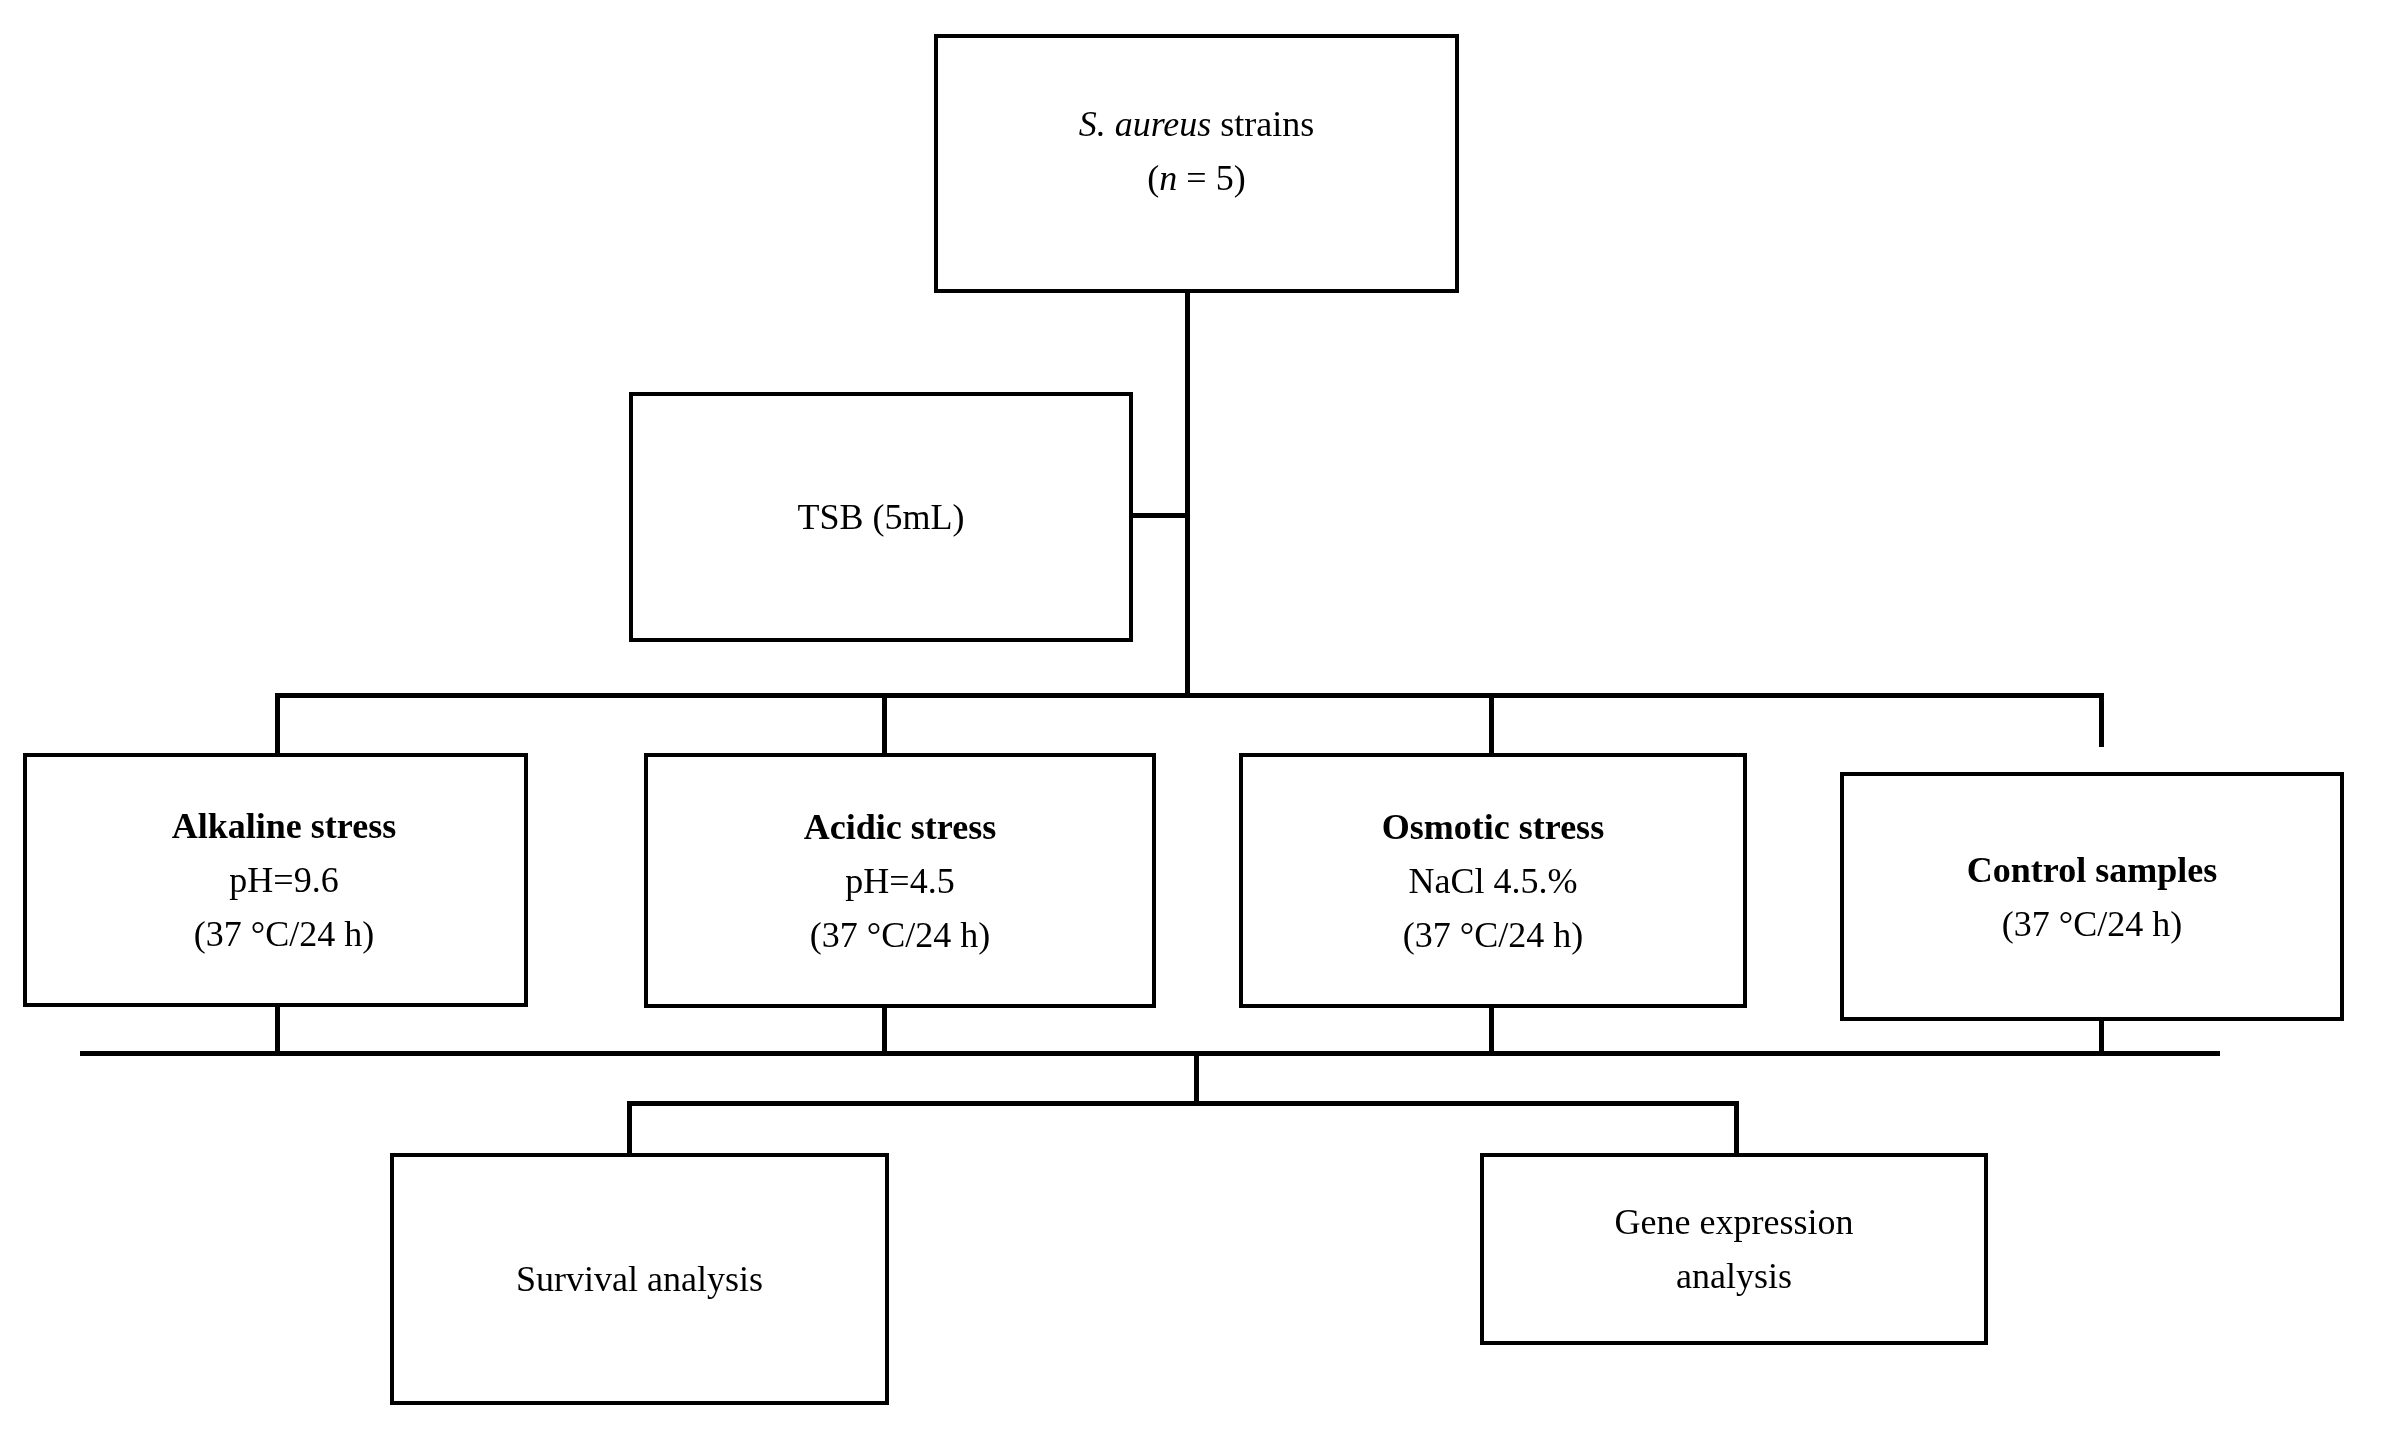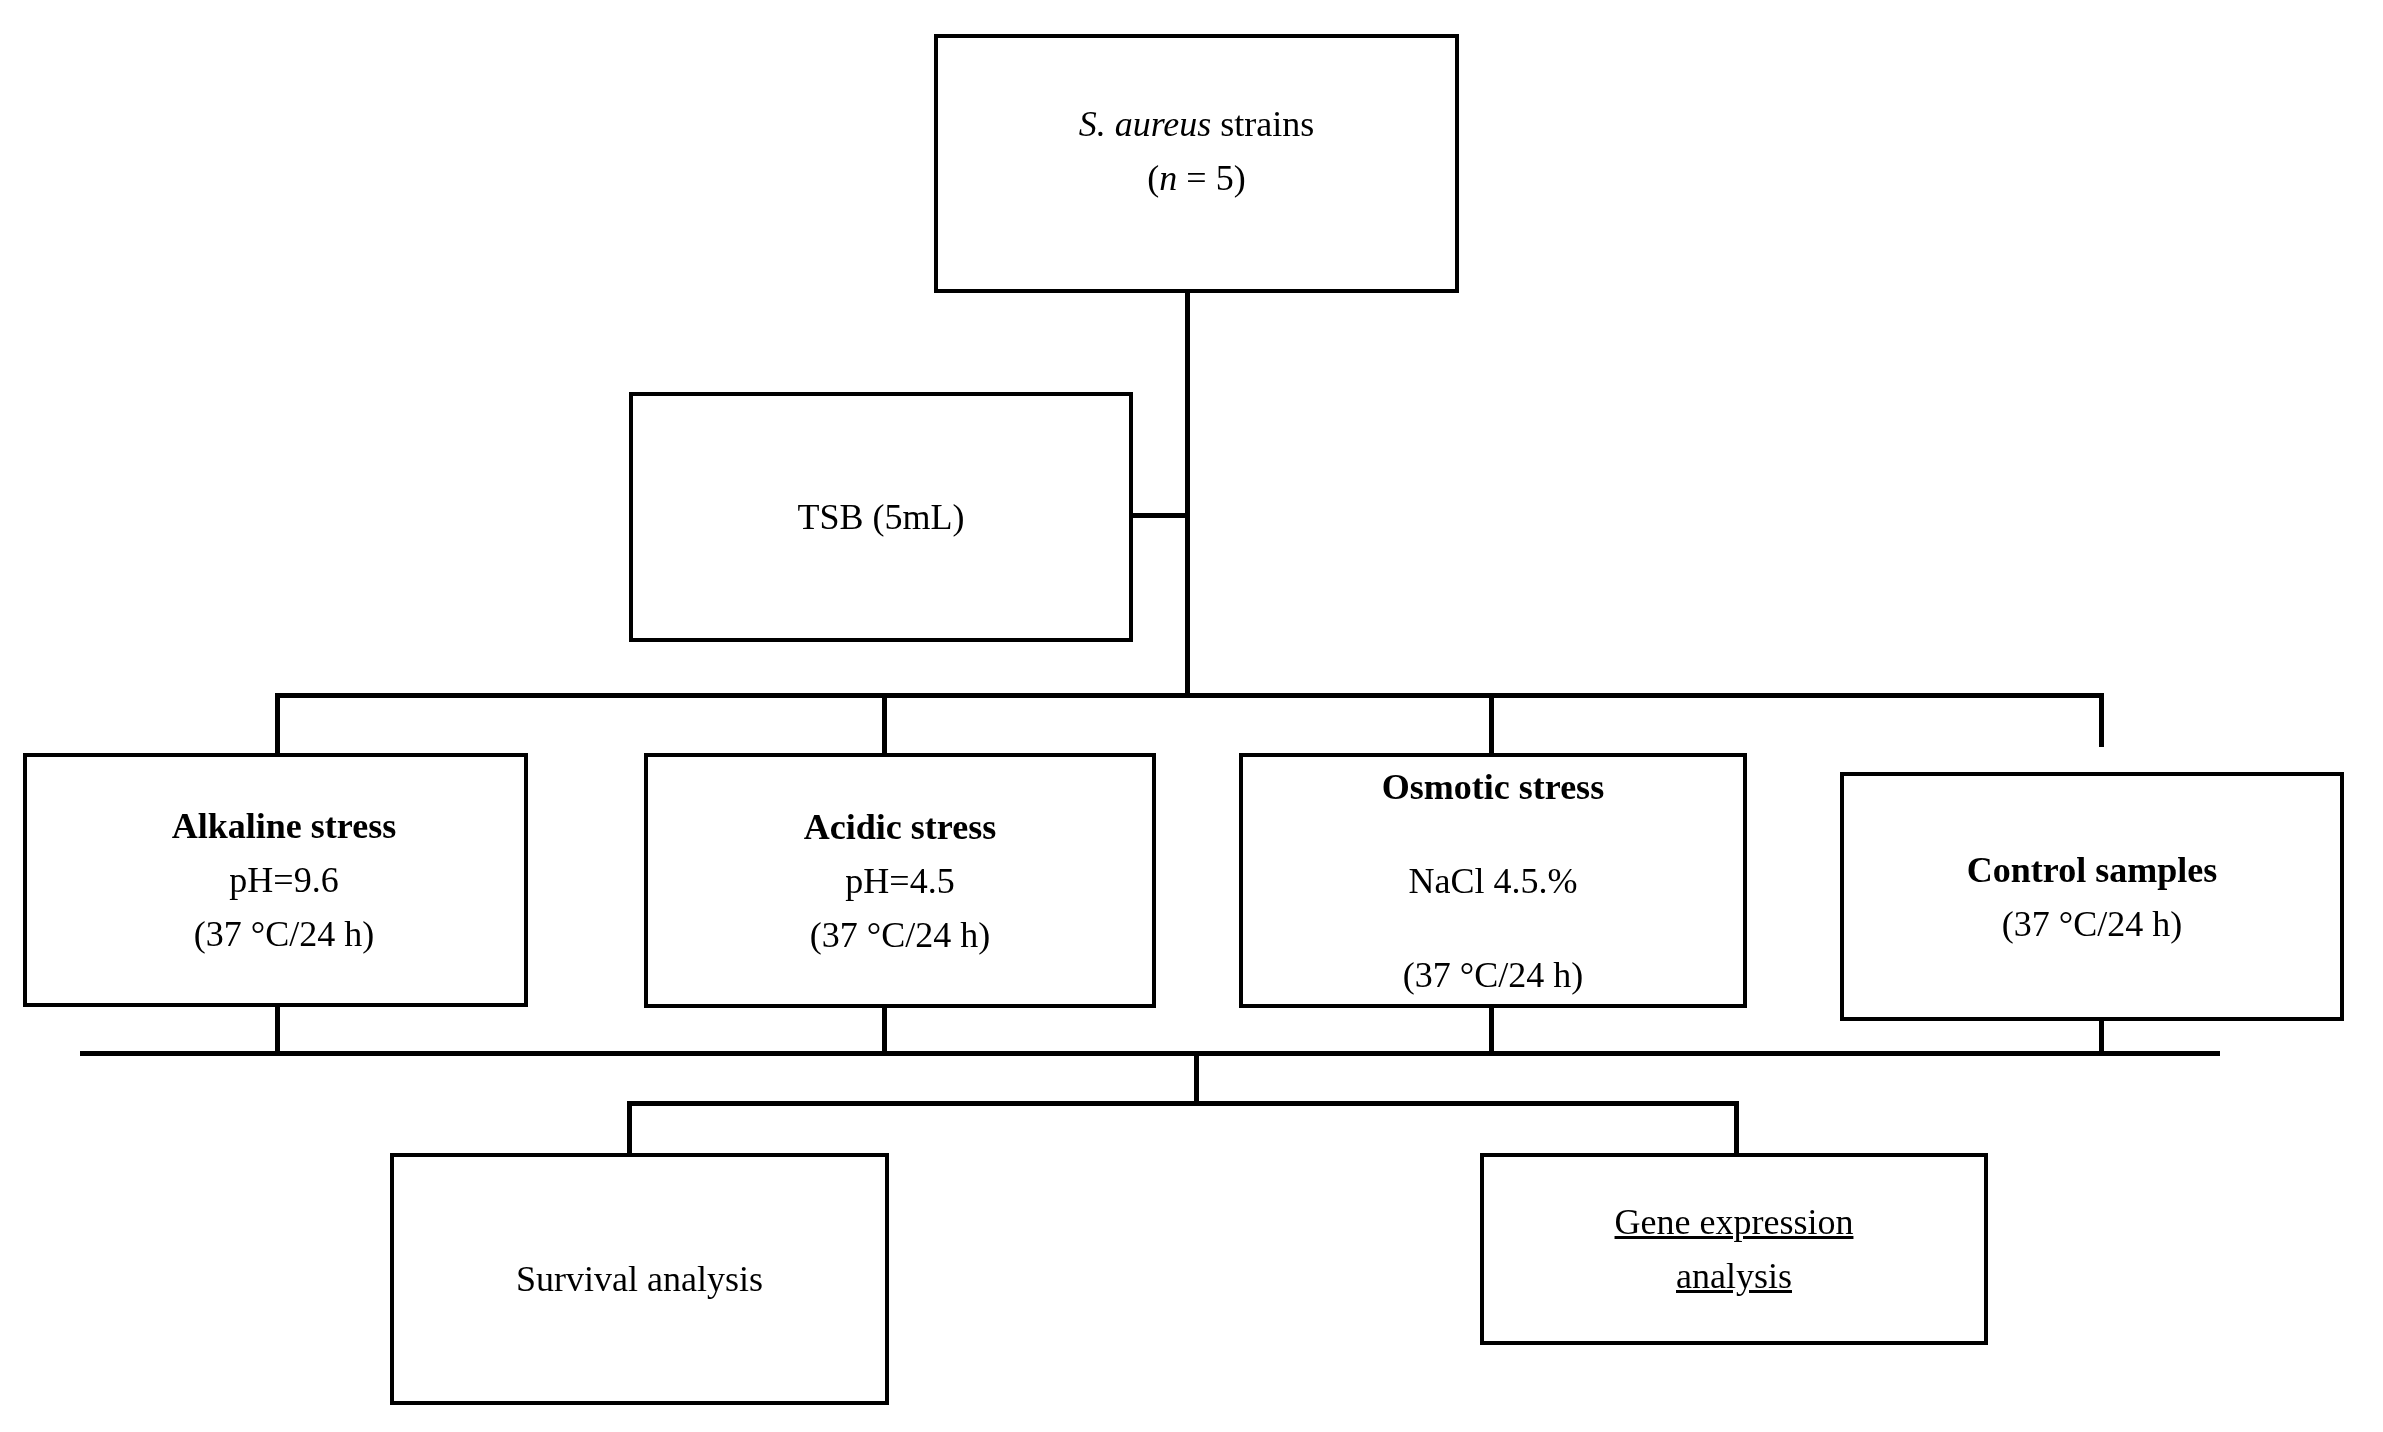--- a/index.html
+++ b/index.html
@@ -23,24 +23,24 @@
     line-height:1.5;
   }
   .bt{font-weight:bold;}
   .line{position:absolute;background:#000000;}
 
   
   #box-strains{left:934px;top:34px;width:525px;height:259px;padding-bottom:25px;}
   #box-tsb{left:629px;top:392px;width:504px;height:250px;}
   #box-alkaline{left:23px;top:753px;width:505px;height:254px;padding-left:17px;}
   #box-acidic{left:628px;top:753px;width:512px;height:255px;margin-left:16px;}
-  #box-osmotic{left:1239px;top:753px;width:508px;height:255px;gap:40px;}
+  #box-osmotic{left:1239px;top:753px;width:508px;height:255px;}
   #box-control{left:1840px;top:745px;width:504px;height:249px;margin-top:27px;}
   #box-survival{left:390px;top:1153px;width:499px;height:252px;}
-  #box-gene{left:1480px;top:1153px;width:508px;height:192px;text-decoration:underline;}
+  #box-gene{left:1480px;top:1153px;width:508px;height:192px;}
 
   
   #ln-trunk{left:1185px;top:293px;width:5px;height:402px;}
   #ln-tsb-stub{left:1129px;top:513px;width:58px;height:5px;}
   #ln-topbus{left:275px;top:693px;width:1829px;height:5px;}
   #ln-d1{left:275px;top:695px;width:5px;height:60px;}
   #ln-d2{left:882px;top:695px;width:5px;height:60px;}
   #ln-d3{left:1489px;top:695px;width:5px;height:60px;}
   #ln-d4{left:2099px;top:695px;width:5px;height:52px;}
   #ln-b1{left:275px;top:1005px;width:5px;height:50px;}

